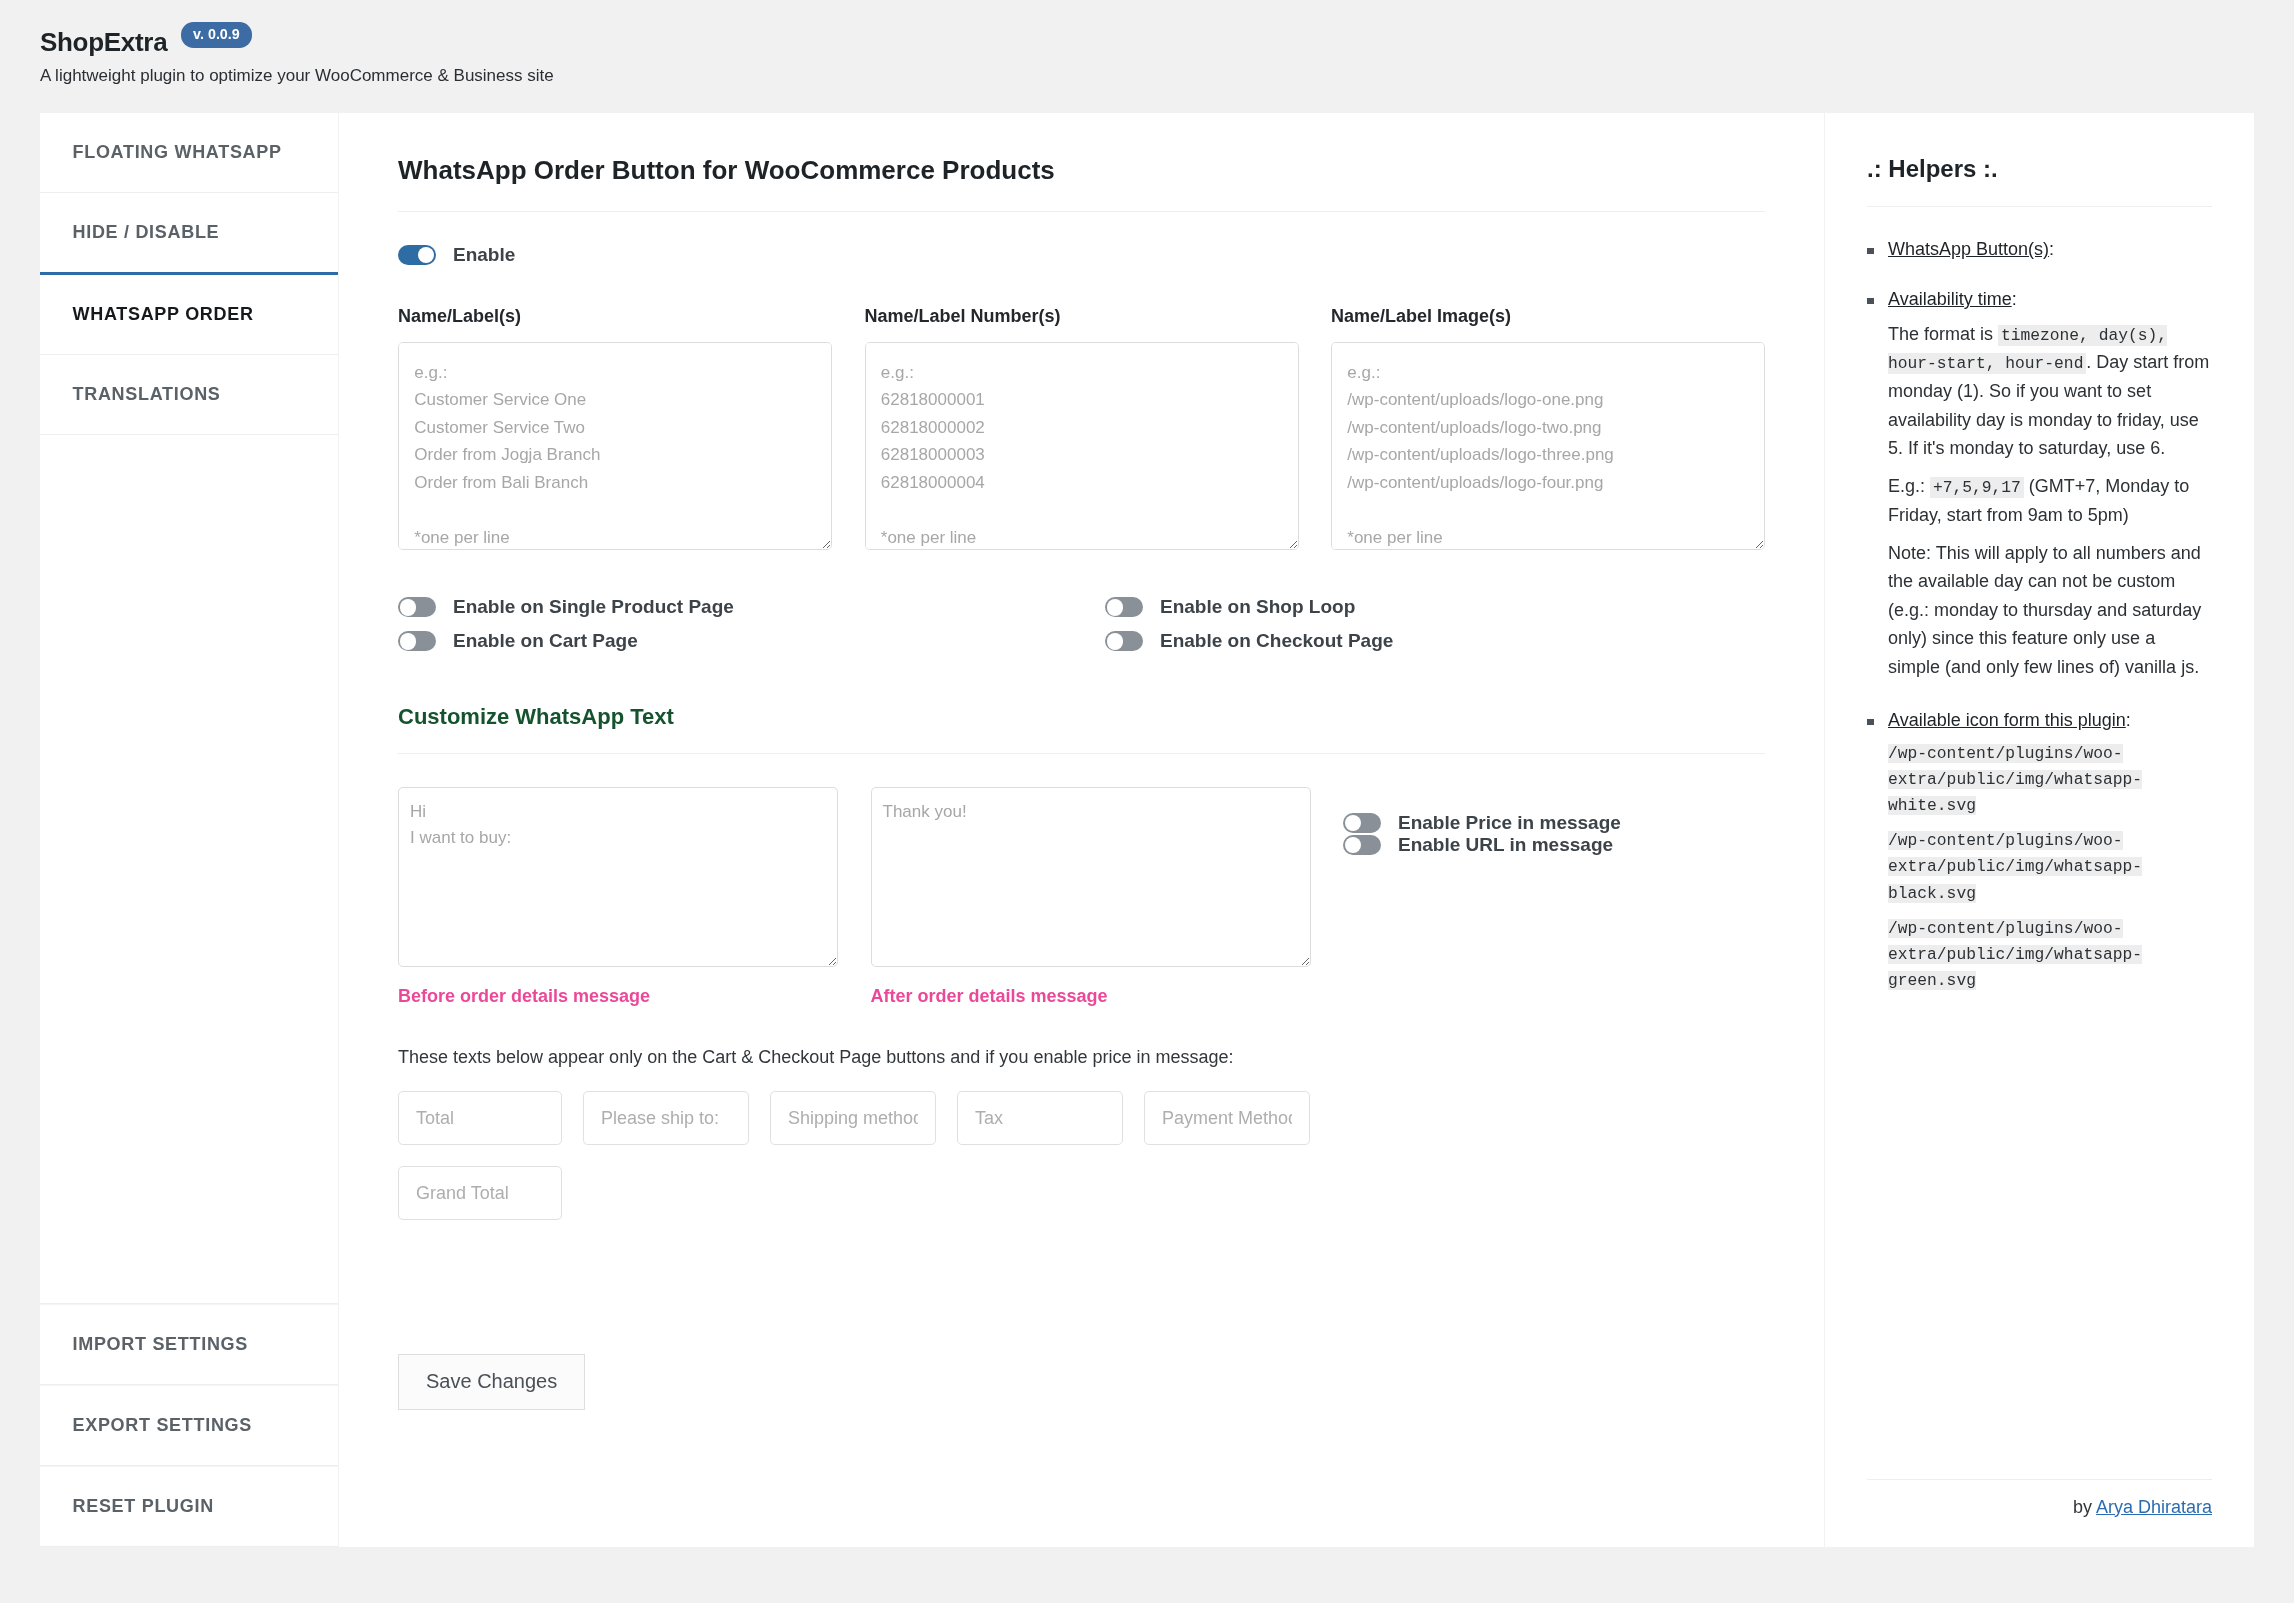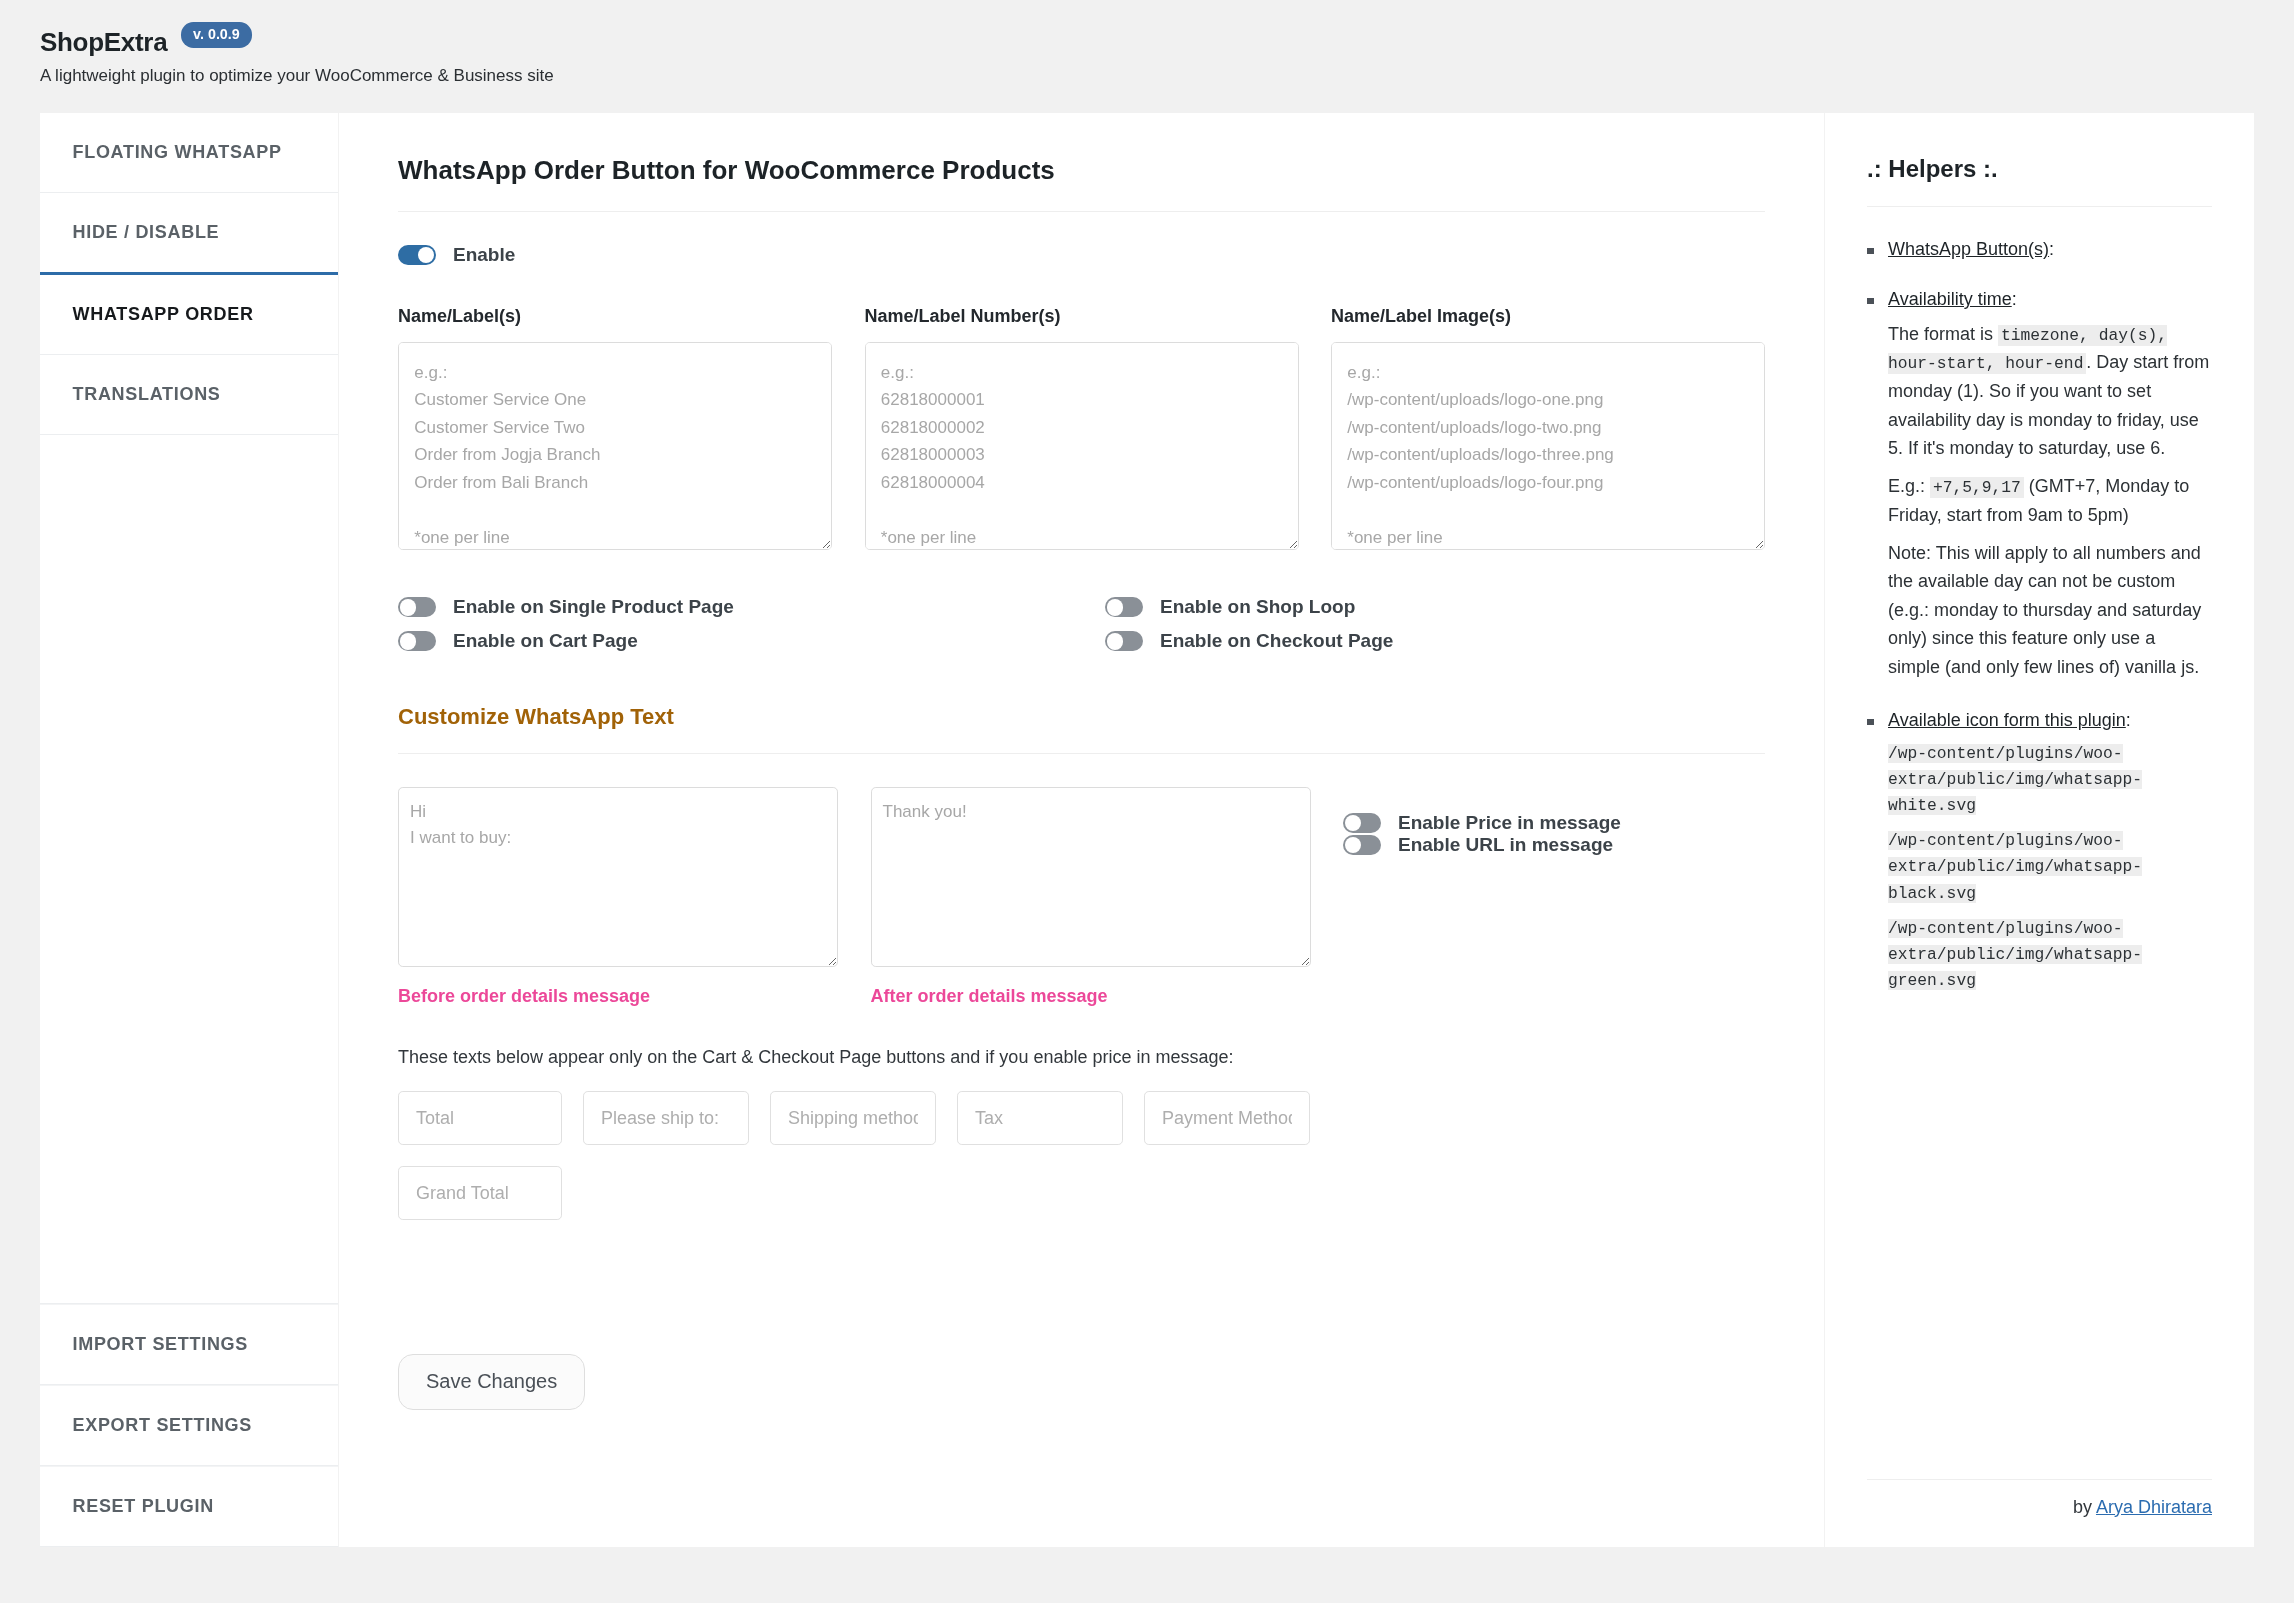--- a/index.html
+++ b/index.html
@@ -115,21 +115,21 @@
   
   .page-toggles {
     display: grid;
     grid-template-columns: 707px 1fr;
     row-gap: 12px;
     margin-bottom: 52px;
   }
 
   
   .section-title {
-    font-size: 22px; font-weight: bold; color: #a16207;
+    font-size: 22px; font-weight: bold; color: #14532d;
     margin: 0 0 23px 0;
   }
   .msg-row { display: flex; gap: 32.5px; align-items: flex-start; }
   .msg-col { flex: 0 0 440px; }
   textarea.msg {
     width: 100%; height: 180px;
     border: 1px solid #dcdcdc; border-radius: 4.8px;
     padding: 11px;
     font-family: "Liberation Sans", sans-serif;
     font-size: 17px; line-height: 1.55;
@@ -161,21 +161,21 @@
   .w-total { width: 164px; }
   .w-ship { width: 166px; }
   .w-shipmethod { width: 166px; }
   .w-tax { width: 166px; }
   .w-pay { width: 166px; }
   .inputs-row2 { margin-top: 21px; }
 
   .save-btn {
     margin-top: 134px;
     background: #fbfbfb;
-    border: 1px solid #dedede; border-radius: 15px;
+    border: 1px solid #dedede; border-radius: 0;
     padding: 15.3px 27px;
     font-family: "Liberation Sans", sans-serif;
     font-size: 20px; color: #4a5057;
     cursor: pointer;
   }
 
   
   .helpers {
     width: 430px; flex: 0 0 430px;
     background: #fff;

